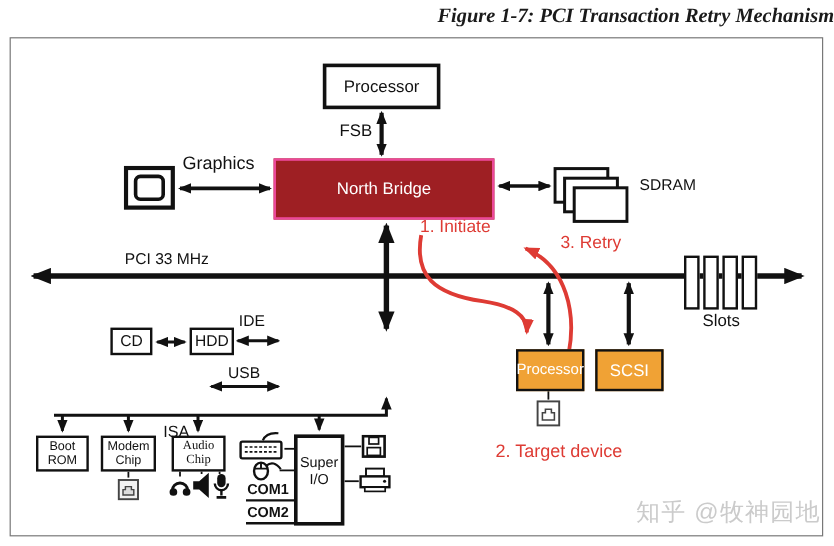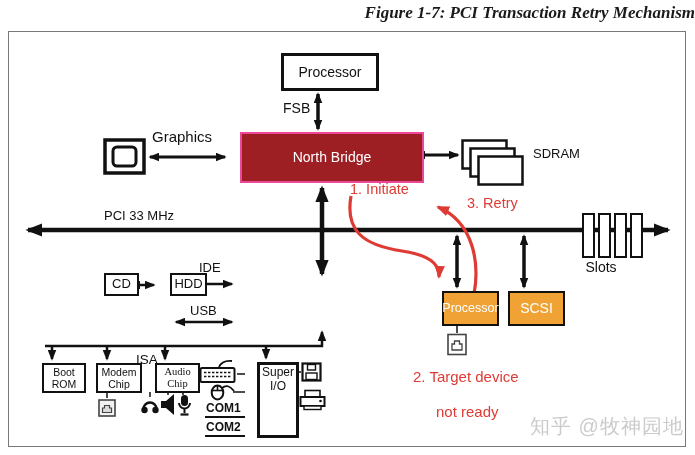--- a/index.html
+++ b/index.html
@@ -6,21 +6,21 @@
   .stage{position:relative;width:695px;height:455px;background:#fff;overflow:hidden;
          font-family:"Liberation Sans",sans-serif;color:#111;}
   .title{position:absolute;top:3px;left:0;width:695px;text-align:right;
          font-family:"Liberation Serif",serif;font-style:italic;font-weight:600;
          font-size:17px;color:#1a1a1a;}
   .frame{position:absolute;left:8px;top:31px;width:676px;height:414px;
          border:1.5px solid #787878;background:#fff;}
   svg.connectors{position:absolute;left:0;top:0;z-index:1;}
   .box{position:absolute;box-sizing:border-box;display:flex;align-items:center;
        justify-content:center;text-align:center;background:#fff;border:2.5px solid #111;
-       z-index:2;white-space:pre-line;line-height:1.15;margin-left:12px;}
+       z-index:2;white-space:pre-line;line-height:1.15;}
   .lbl{position:absolute;z-index:3;white-space:pre-line;line-height:1.15;}
   .icon{position:absolute;z-index:2;}
   .red{color:#DE3B34;}
   .watermark{position:absolute;left:522px;top:413px;width:170px;text-align:center;
              font-size:20px;color:#cbcbcb;letter-spacing:1px;z-index:3;}
 </style>
 </head>
 <body>
 
 <div class="stage">
@@ -87,21 +87,21 @@
   <div class="box" style="left:430px;top:291px;width:57px;height:35px;background:#F0A235;border:2px solid #111;color:#fff;font-size:12.5px;">Processor</div>
   <div class="box" style="left:496px;top:291px;width:57px;height:35px;background:#F0A235;border:2px solid #111;color:#fff;font-size:14px;">SCSI</div>
 
   <div class="box" style="left:30px;top:363px;width:44px;height:30px;font-size:10.5px;">Boot
 ROM</div>
   <div class="box" style="left:84px;top:363px;width:46px;height:30px;font-size:10.5px;">Modem
 Chip</div>
   <div class="box" style="left:143px;top:363px;width:45px;height:30px;font-size:10.5px;font-family:Liberation Serif, serif;">Audio
 Chip</div>
 
-  <div class="box" style="left:245px;top:362px;width:42px;height:76px;border-width:3px;font-size:12px;align-items:flex-start;padding-top:1px;">Super
+  <div class="box" style="left:245px;top:362px;width:42px;height:76px;border-width:3px;font-size:12px;align-items:flex-start;padding-top:14px;">Super
 I/O</div>
 
   <div class="box" style="left:570px;top:213px;width:13px;height:45px;"></div>
   <div class="box" style="left:586px;top:213px;width:13px;height:45px;"></div>
   <div class="box" style="left:602px;top:213px;width:13px;height:45px;"></div>
   <div class="box" style="left:618px;top:213px;width:13px;height:45px;"></div>
 
   <div class="lbl" style="left:283px;top:100px;font-size:14px;">FSB</div>
   <div class="lbl" style="left:152px;top:128px;font-size:15px;">Graphics</div>
   <div class="lbl" style="left:533px;top:147px;font-size:13px;">SDRAM</div>
@@ -110,21 +110,20 @@
   <div class="lbl" style="left:190px;top:304px;font-size:13px;">USB</div>
   <div class="lbl" style="left:136px;top:328px;font-size:13.5px;margin-top:24px;">ISA</div>
   <div class="lbl" style="left:566px;top:259px;width:70px;text-align:center;font-size:14px;">Slots</div>
   <div class="lbl" style="left:206px;top:402px;font-size:12px;font-weight:bold;">COM1</div>
   <div class="lbl" style="left:206px;top:421px;font-size:12px;font-weight:bold;">COM2</div>
 
   <div class="lbl red" style="left:350px;top:181px;font-size:14.5px;">1. Initiate</div>
   <div class="lbl red" style="left:467px;top:195px;font-size:14.5px;">3. Retry</div>
   <div class="lbl red" style="left:413px;top:351px;font-size:15px;">
     <div>2. Target device</div>
-    <div style="margin-left:23px;">not ready</div>
   </div>
 
   <svg class="icon" style="left:103px;top:138px;" width="43" height="37" viewBox="0 0 43 37">
     <rect x="2" y="2" width="39" height="33" fill="#fff" stroke="#111" stroke-width="3.5"></rect>
     <rect x="10" y="9" width="23" height="19" rx="4" fill="#fff" stroke="#111" stroke-width="3"></rect>
   </svg>
 
   <svg class="icon" style="left:461px;top:139px;" width="63" height="48" viewBox="0 0 63 48">
     <rect x="1.5" y="1.5" width="44" height="28" fill="#fff" stroke="#111" stroke-width="2.5"></rect>
     <rect x="9.5" y="9.5" width="44" height="28" fill="#fff" stroke="#111" stroke-width="2.5"></rect>

